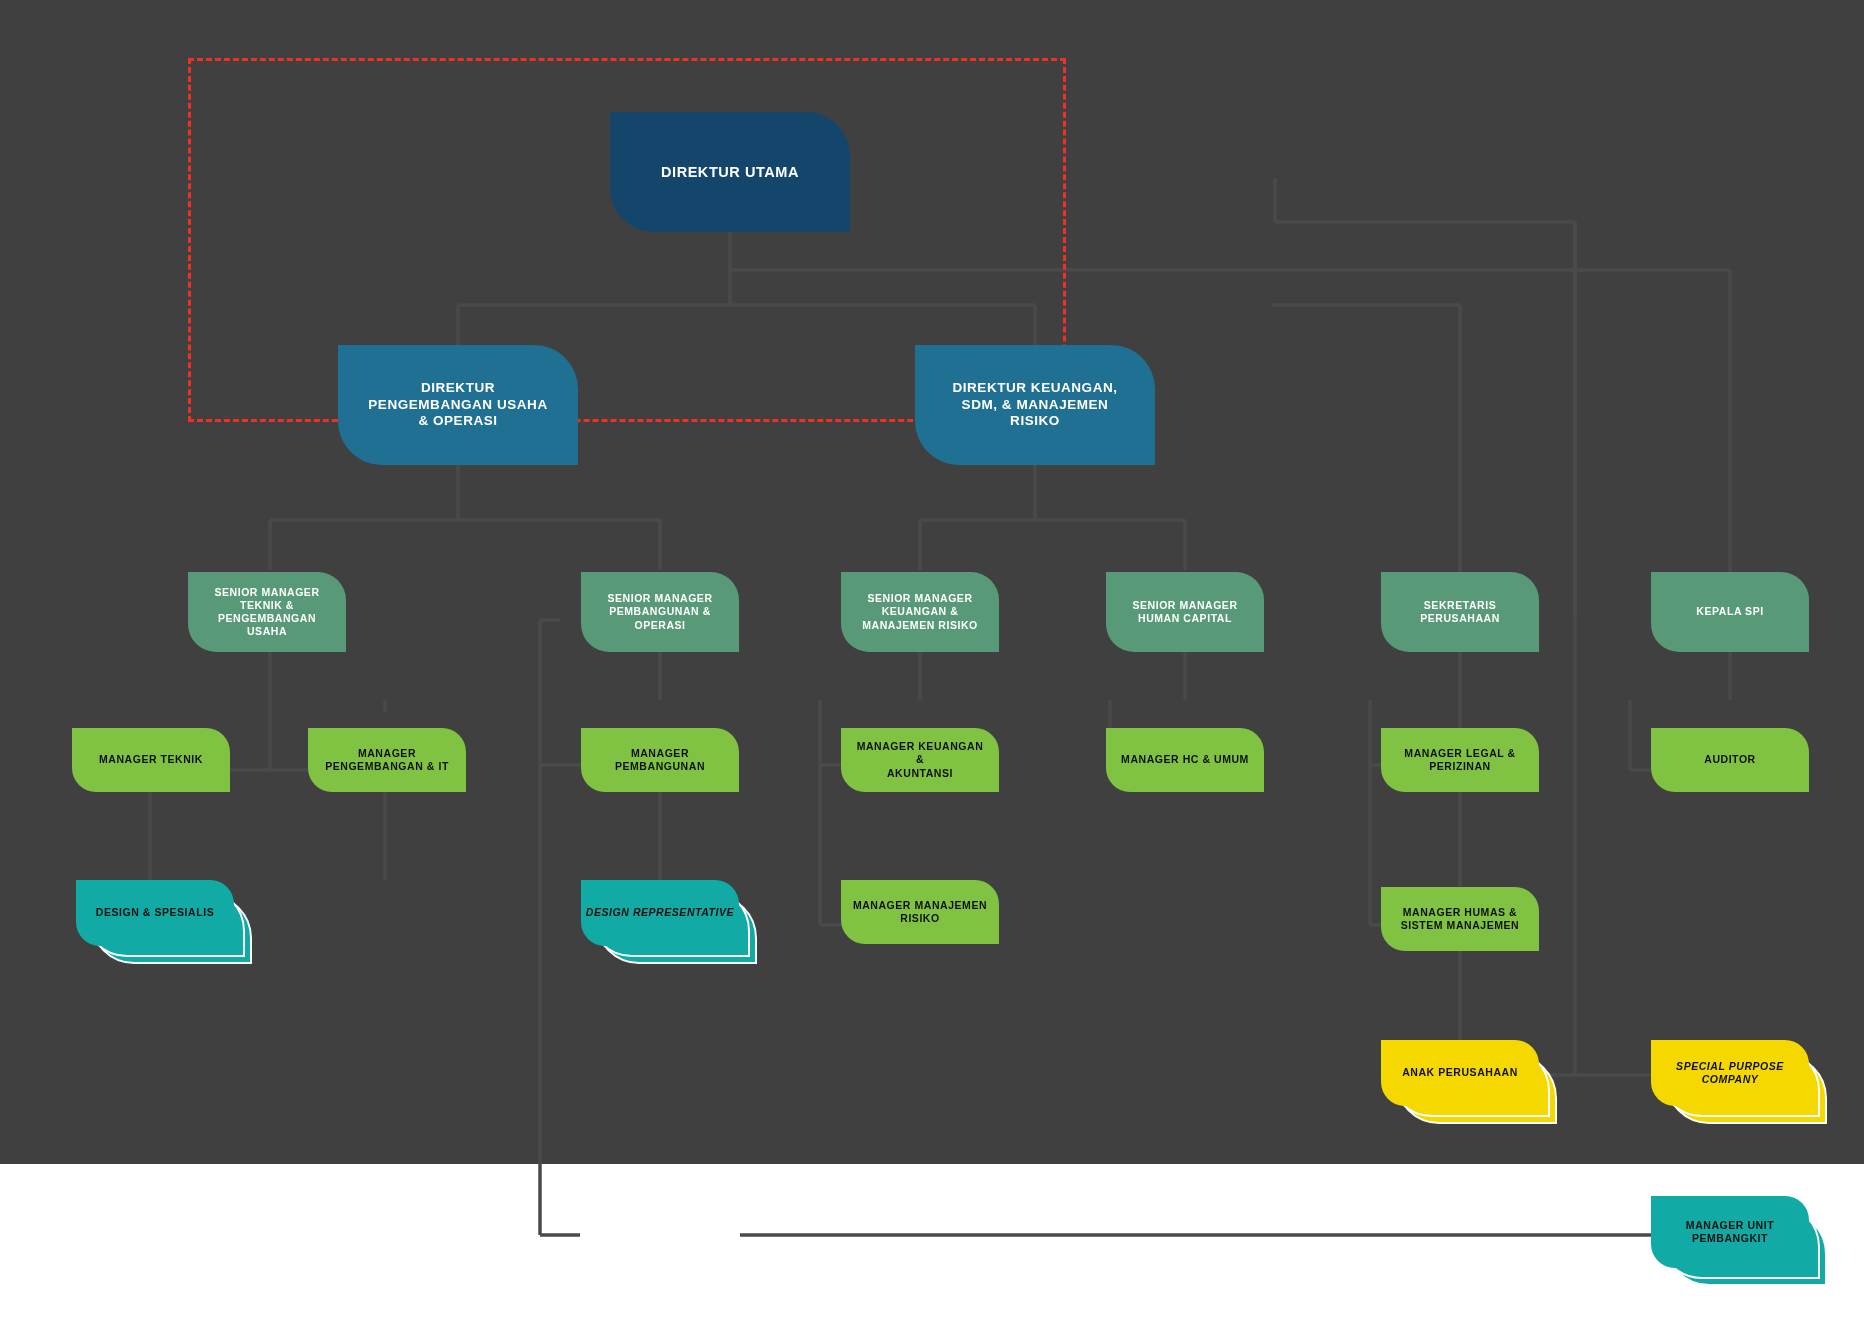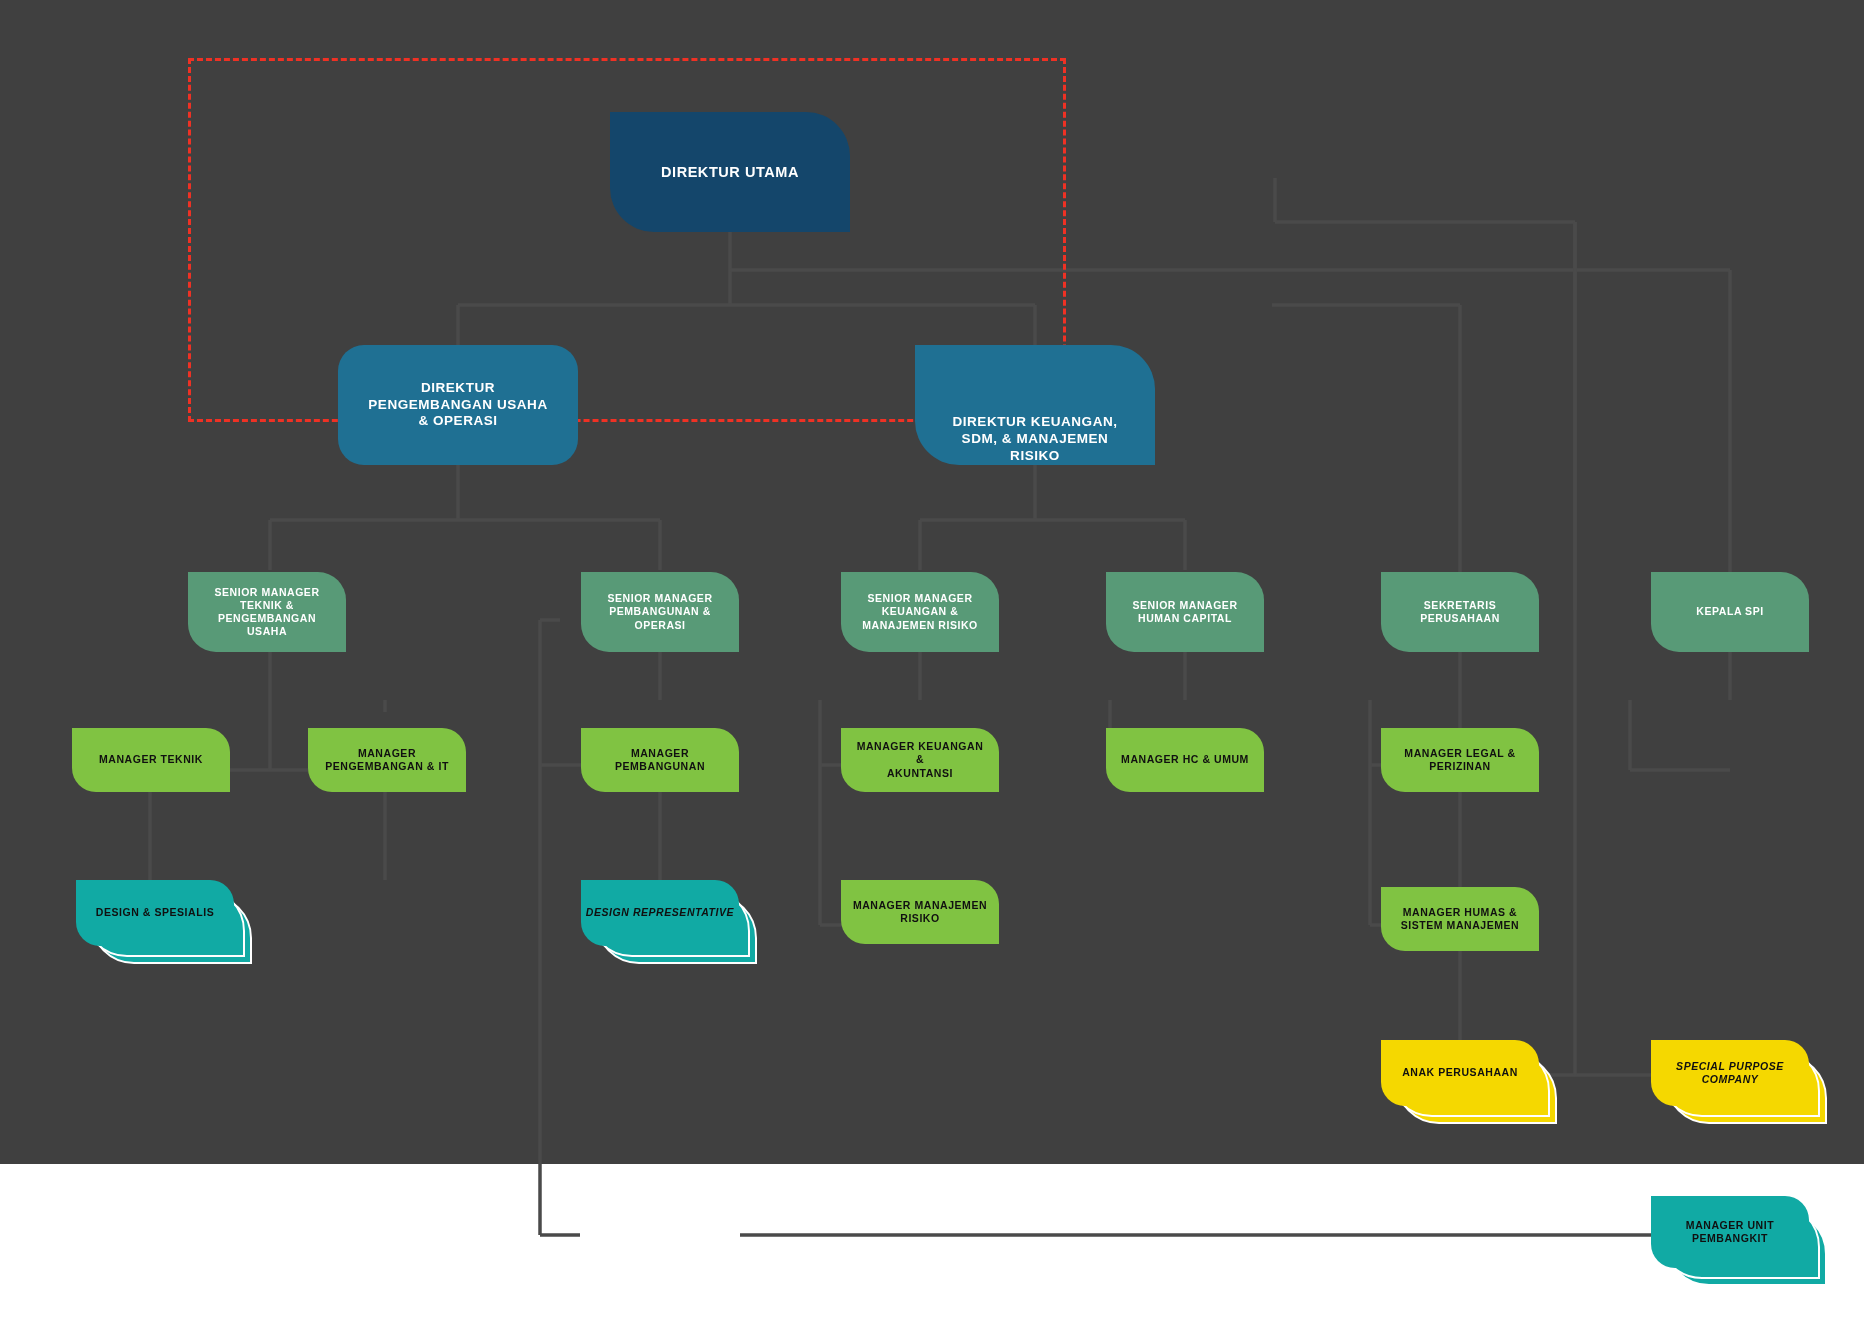--- a/index.html
+++ b/index.html
@@ -121,27 +121,27 @@
 
       <path d="M1540 1075 L1665 1075"></path>
       <path d="M1575 1075 L1575 222"></path>
     </g>
   </svg>
 
   <div class="node sh navy" style="left:610px;top:112px;width:240px;height:120px;font-size:14.5px;">
     <span class="lbl">DIREKTUR UTAMA</span>
   </div>
 
-  <div class="node sh blue" style="left:338px;top:345px;width:240px;height:120px;font-size:13.5px;border-radius:26px;">
+  <div class="node sh blue" style="left:338px;top:345px;width:240px;height:120px;font-size:13.5px;">
     <span class="lbl">DIREKTUR
 PENGEMBANGAN USAHA
 &amp; OPERASI</span>
   </div>
 
-  <div class="node sh blue" style="left:915px;top:345px;width:240px;height:120px;font-size:13.5px;align-items:flex-end;">
+  <div class="node sh blue" style="left:915px;top:345px;width:240px;height:120px;font-size:13.5px;">
     <span class="lbl">DIREKTUR KEUANGAN,
 SDM, &amp; MANAJEMEN
 RISIKO</span>
   </div>
 
   <div class="node sh sage" style="left:188px;top:572px;width:158px;height:80px;font-size:10.5px;border-radius:0 28px 0 28px;">
     <span class="lbl">SENIOR MANAGER
 TEKNIK &amp;
 PENGEMBANGAN
 USAHA</span>
@@ -194,20 +194,23 @@
 
   <div class="node sh lime" style="left:1106px;top:728px;width:158px;height:64px;font-size:10.5px;border-radius:0 24px 0 24px;">
     <span class="lbl">MANAGER HC &amp; UMUM</span>
   </div>
 
   <div class="node sh lime" style="left:1381px;top:728px;width:158px;height:64px;font-size:10.5px;border-radius:0 24px 0 24px;">
     <span class="lbl">MANAGER LEGAL &amp;
 PERIZINAN</span>
   </div>
 
+  <div class="node sh lime" style="left:1651px;top:728px;width:158px;height:64px;font-size:10.5px;border-radius:0 24px 0 24px;">
+    <span class="lbl">AUDITOR</span>
+  </div>
 
   <div class="node sh lime" style="left:841px;top:880px;width:158px;height:64px;font-size:10.5px;border-radius:0 24px 0 24px;">
     <span class="lbl">MANAGER MANAJEMEN
 RISIKO</span>
   </div>
 
   <div class="node sh lime" style="left:1381px;top:880px;width:158px;height:64px;font-size:10.5px;border-radius:0 24px 0 24px;margin-top:7px;">
     <span class="lbl">MANAGER HUMAS &amp;
 SISTEM MANAJEMEN</span>
   </div>

